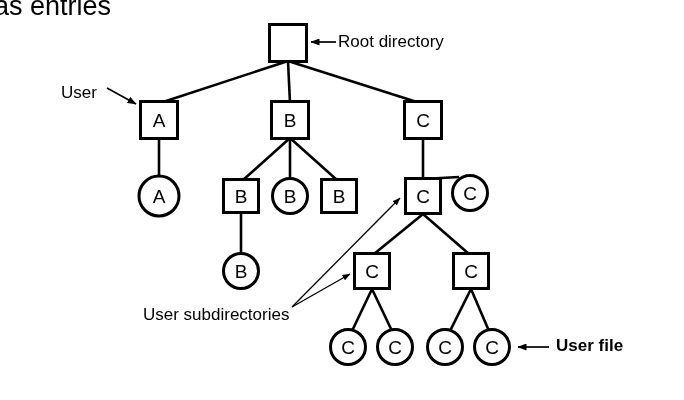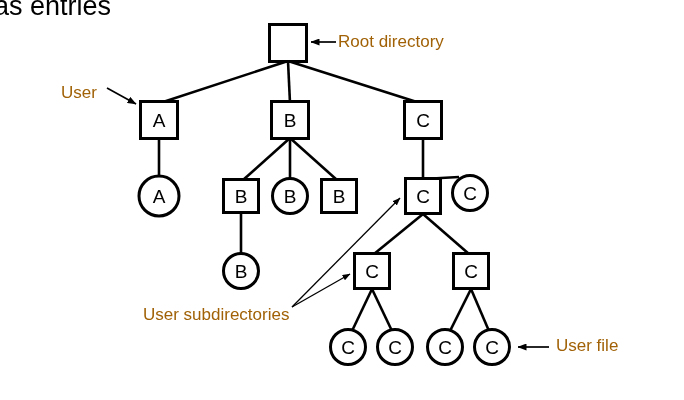--- a/index.html
+++ b/index.html
@@ -53,21 +53,21 @@
   }
   .annot-line-thin {
     stroke: #000000;
     stroke-width: 1.3;
     fill: none;
   }
   .annot-text {
     position: absolute;
     font-family: "Liberation Sans", sans-serif;
     font-size: 17px;
-    color: #a16207;
+    color: #000000;
     white-space: pre;
     line-height: 20px;
   }
   #title-text {
     position: absolute;
     left: -6px;
     top: -9px;
     font-family: "Liberation Sans", sans-serif;
     font-size: 27px;
     color: #000000;
@@ -82,20 +82,21 @@
     left: 338px;
     top: 32px;
   }
   #label-user-subdirectories {
     left: 143px;
     top: 305px;
   }
   #label-user-file {
     left: 556px;
     top: 336px;
+    font-weight: bold;
   }
 </style>
 </head>
 <body>
 
 <div id="stage">
 
   <div id="title-text">as entries</div>
 
   <svg id="diagram-svg" viewBox="0 0 684 400">

